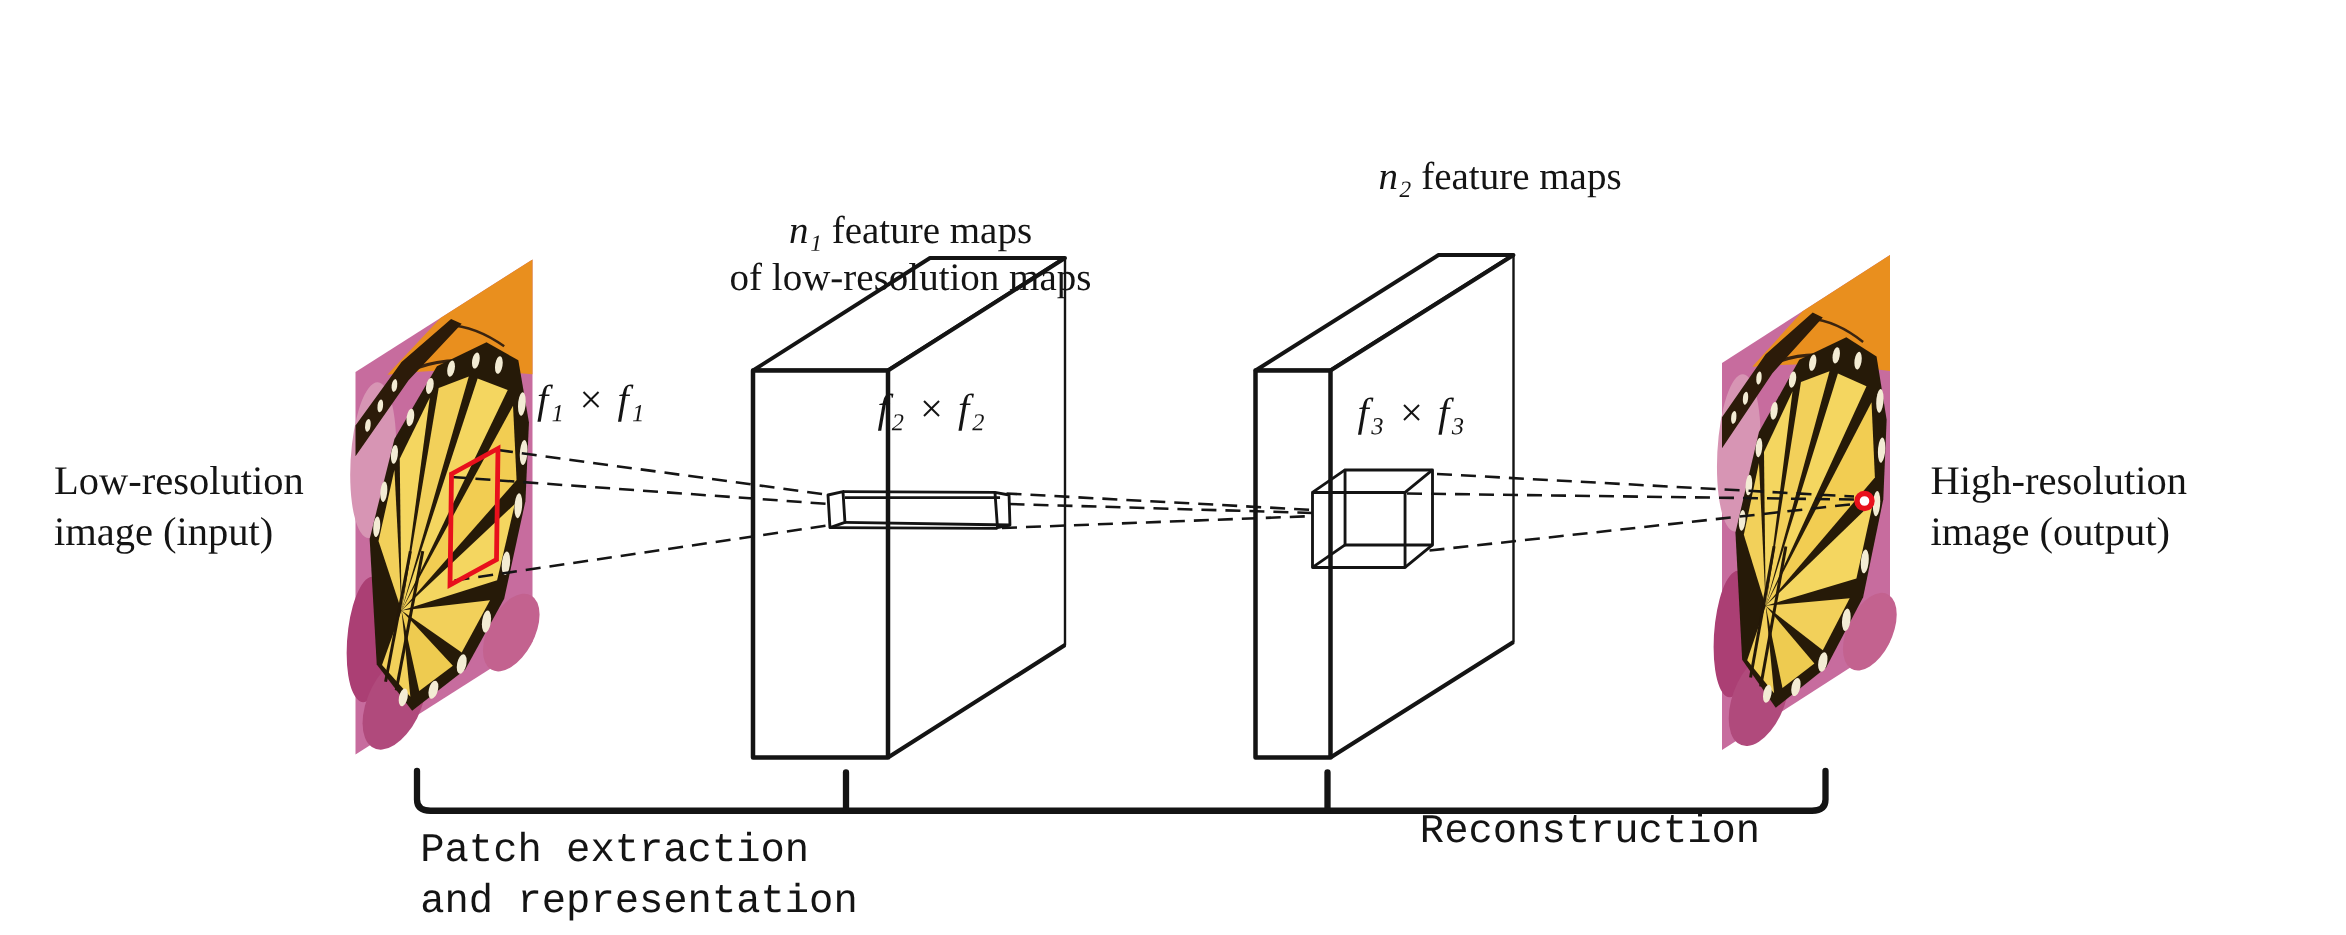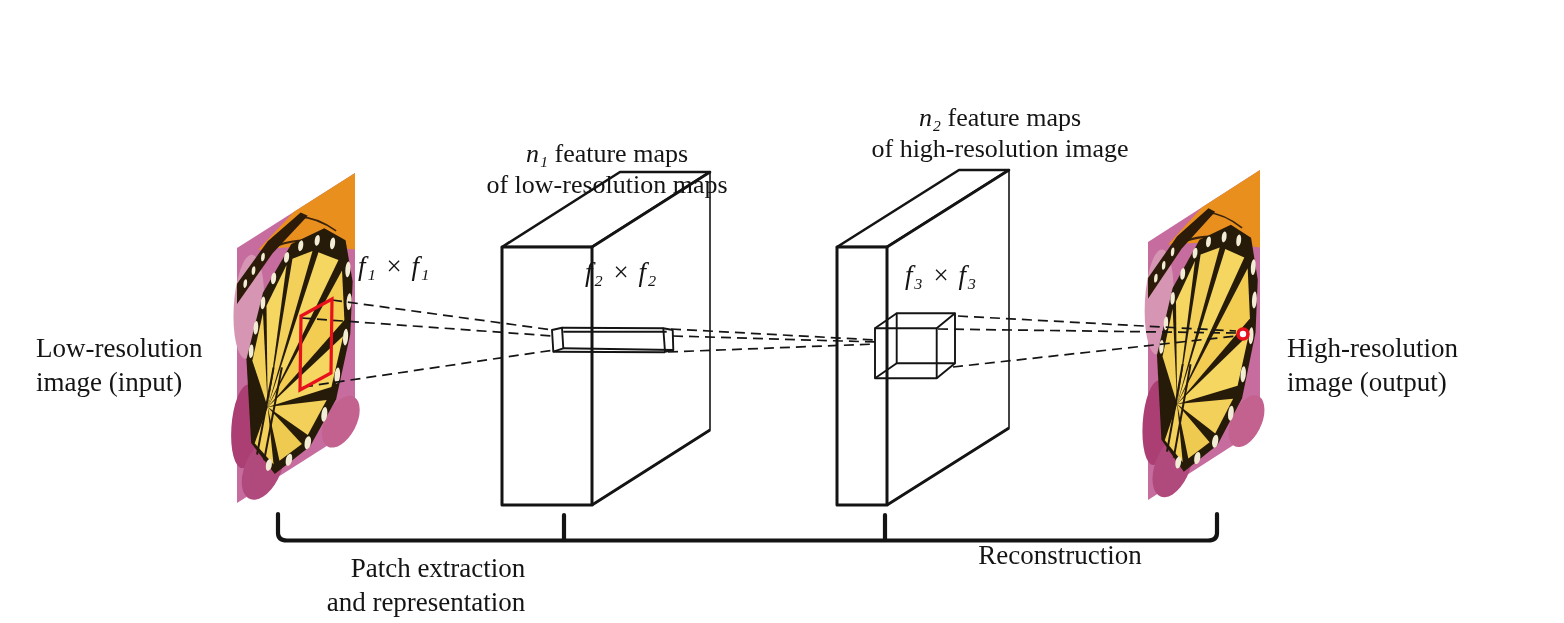--- a/index.html
+++ b/index.html
@@ -3,25 +3,25 @@
 <meta charset="utf-8">
 <style>
   html,body { margin:0; padding:0; background:#ffffff; }
   .figure {
     position:relative; width:1564px; height:623px; background:#ffffff;
     font-family:"Liberation Serif","DejaVu Serif",serif; color:#141414;
     overflow:hidden;
   }
   .figure svg.canvas { position:absolute; left:0; top:0; }
   .lbl { position:absolute; white-space:nowrap; }
-  .side-label { font-size:27px; line-height:34px; text-align:left;margin-top:28px; }
+  .side-label { font-size:27px; line-height:34px; text-align:left; }
   .top-label { font-size:26px; line-height:31px; text-align:center; transform:translateX(-50%); }
   .math-var { font-style:italic; }
   .f-label { font-size:27px; font-style:italic; letter-spacing:1px; }
-  .stage-label { font-size:27px; line-height:34px; text-align:right; transform:translateX(-50%); }
+  .stage-label { font-size:27px; line-height:34px; text-align:left; transform:translateX(-50%);font-family:Liberation Mono, monospace; }
 </style>
 </head>
 <body>
 
 <div class="figure">
 
   <svg class="canvas" width="1564" height="623" viewBox="0 0 1564 623">
     <defs>
 
       <g id="bfly">
@@ -148,21 +148,20 @@
     <div>image (output)</div>
   </div>
 
   <div class="lbl top-label" style="left:607px; top:102px;margin-top:36px;">
     <div><span class="math-var">n₁</span><span> feature maps</span></div>
     <div>of low-resolution maps</div>
   </div>
 
   <div class="lbl top-label" style="left:956px; top:102px;margin-left:44px;">
     <div><span class="math-var">n₂</span><span> feature maps</span></div>
-    <div>of high-resolution image</div>
   </div>
 
   <div class="lbl f-label" style="left:358px; top:251px;">f₁ × f₁</div>
   <div class="lbl f-label" style="left:585px; top:257px;">f₂ × f₂</div>
   <div class="lbl f-label" style="left:905px; top:260px;">f₃ × f₃</div>
 
   <div class="lbl stage-label" style="left:426px; top:551px;">
     <div>Patch extraction</div>
     <div>and representation</div>
   </div>

